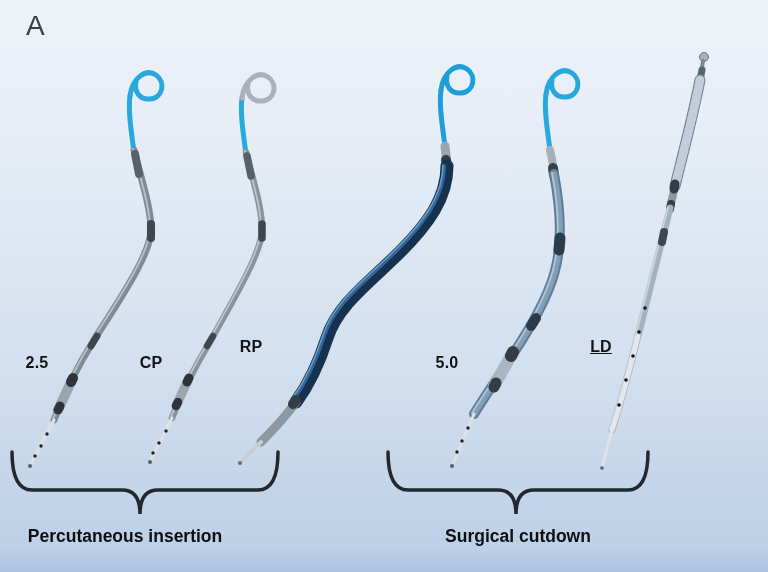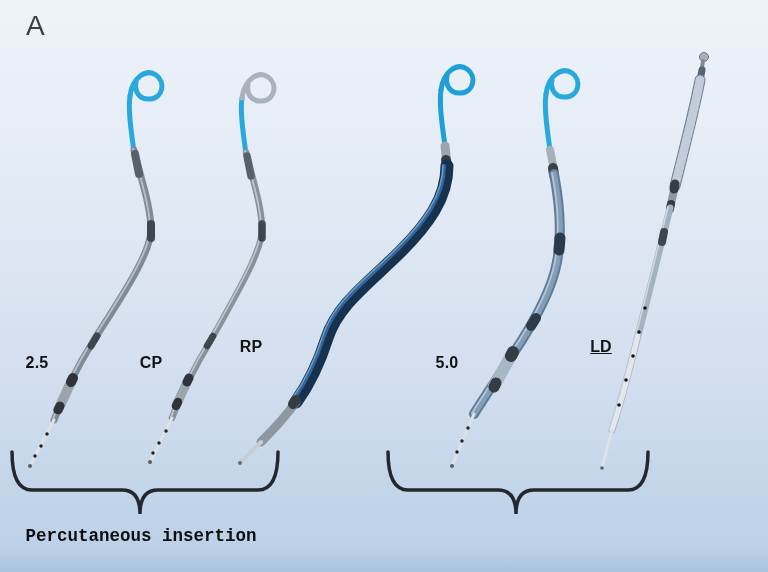--- a/index.html
+++ b/index.html
@@ -18,21 +18,21 @@
   .dev-label{
     position:absolute;
     font-size:16px;font-weight:bold;color:#101214;
     text-align:center;letter-spacing:.2px;
   }
   .group-label{
     position:absolute;top:526px;
     font-size:17.5px;font-weight:bold;color:#0c0e10;
     text-align:center;
   }
-  .gl-1{left:18px;width:246px;font-family:Liberation Mono, monospace;}
+  .gl-1{left:2px;width:246px;}
   .gl-2{left:396px;width:244px;}
   .dl-1{left:14px;top:354px;width:46px;}
   .dl-2{left:130px;top:354px;width:42px;}
   .dl-3{left:230px;top:338px;width:42px;}
   .dl-4{left:424px;top:354px;width:46px;}
   .dl-5{left:580px;top:338px;width:42px;text-decoration:underline;}
 </style>
 </head>
 <body>
 
@@ -153,14 +153,15 @@
 
   <div class="panel-label">A</div>
 
   <div class="dev-label dl-1">2.5</div>
   <div class="dev-label dl-2">CP</div>
   <div class="dev-label dl-3">RP</div>
   <div class="dev-label dl-4">5.0</div>
   <div class="dev-label dl-5">LD</div>
 
   <div class="group-label gl-1">Percutaneous insertion</div>
+  <div class="group-label gl-2">Surgical cutdown</div>
 
 </div>
 
 </body></html>

